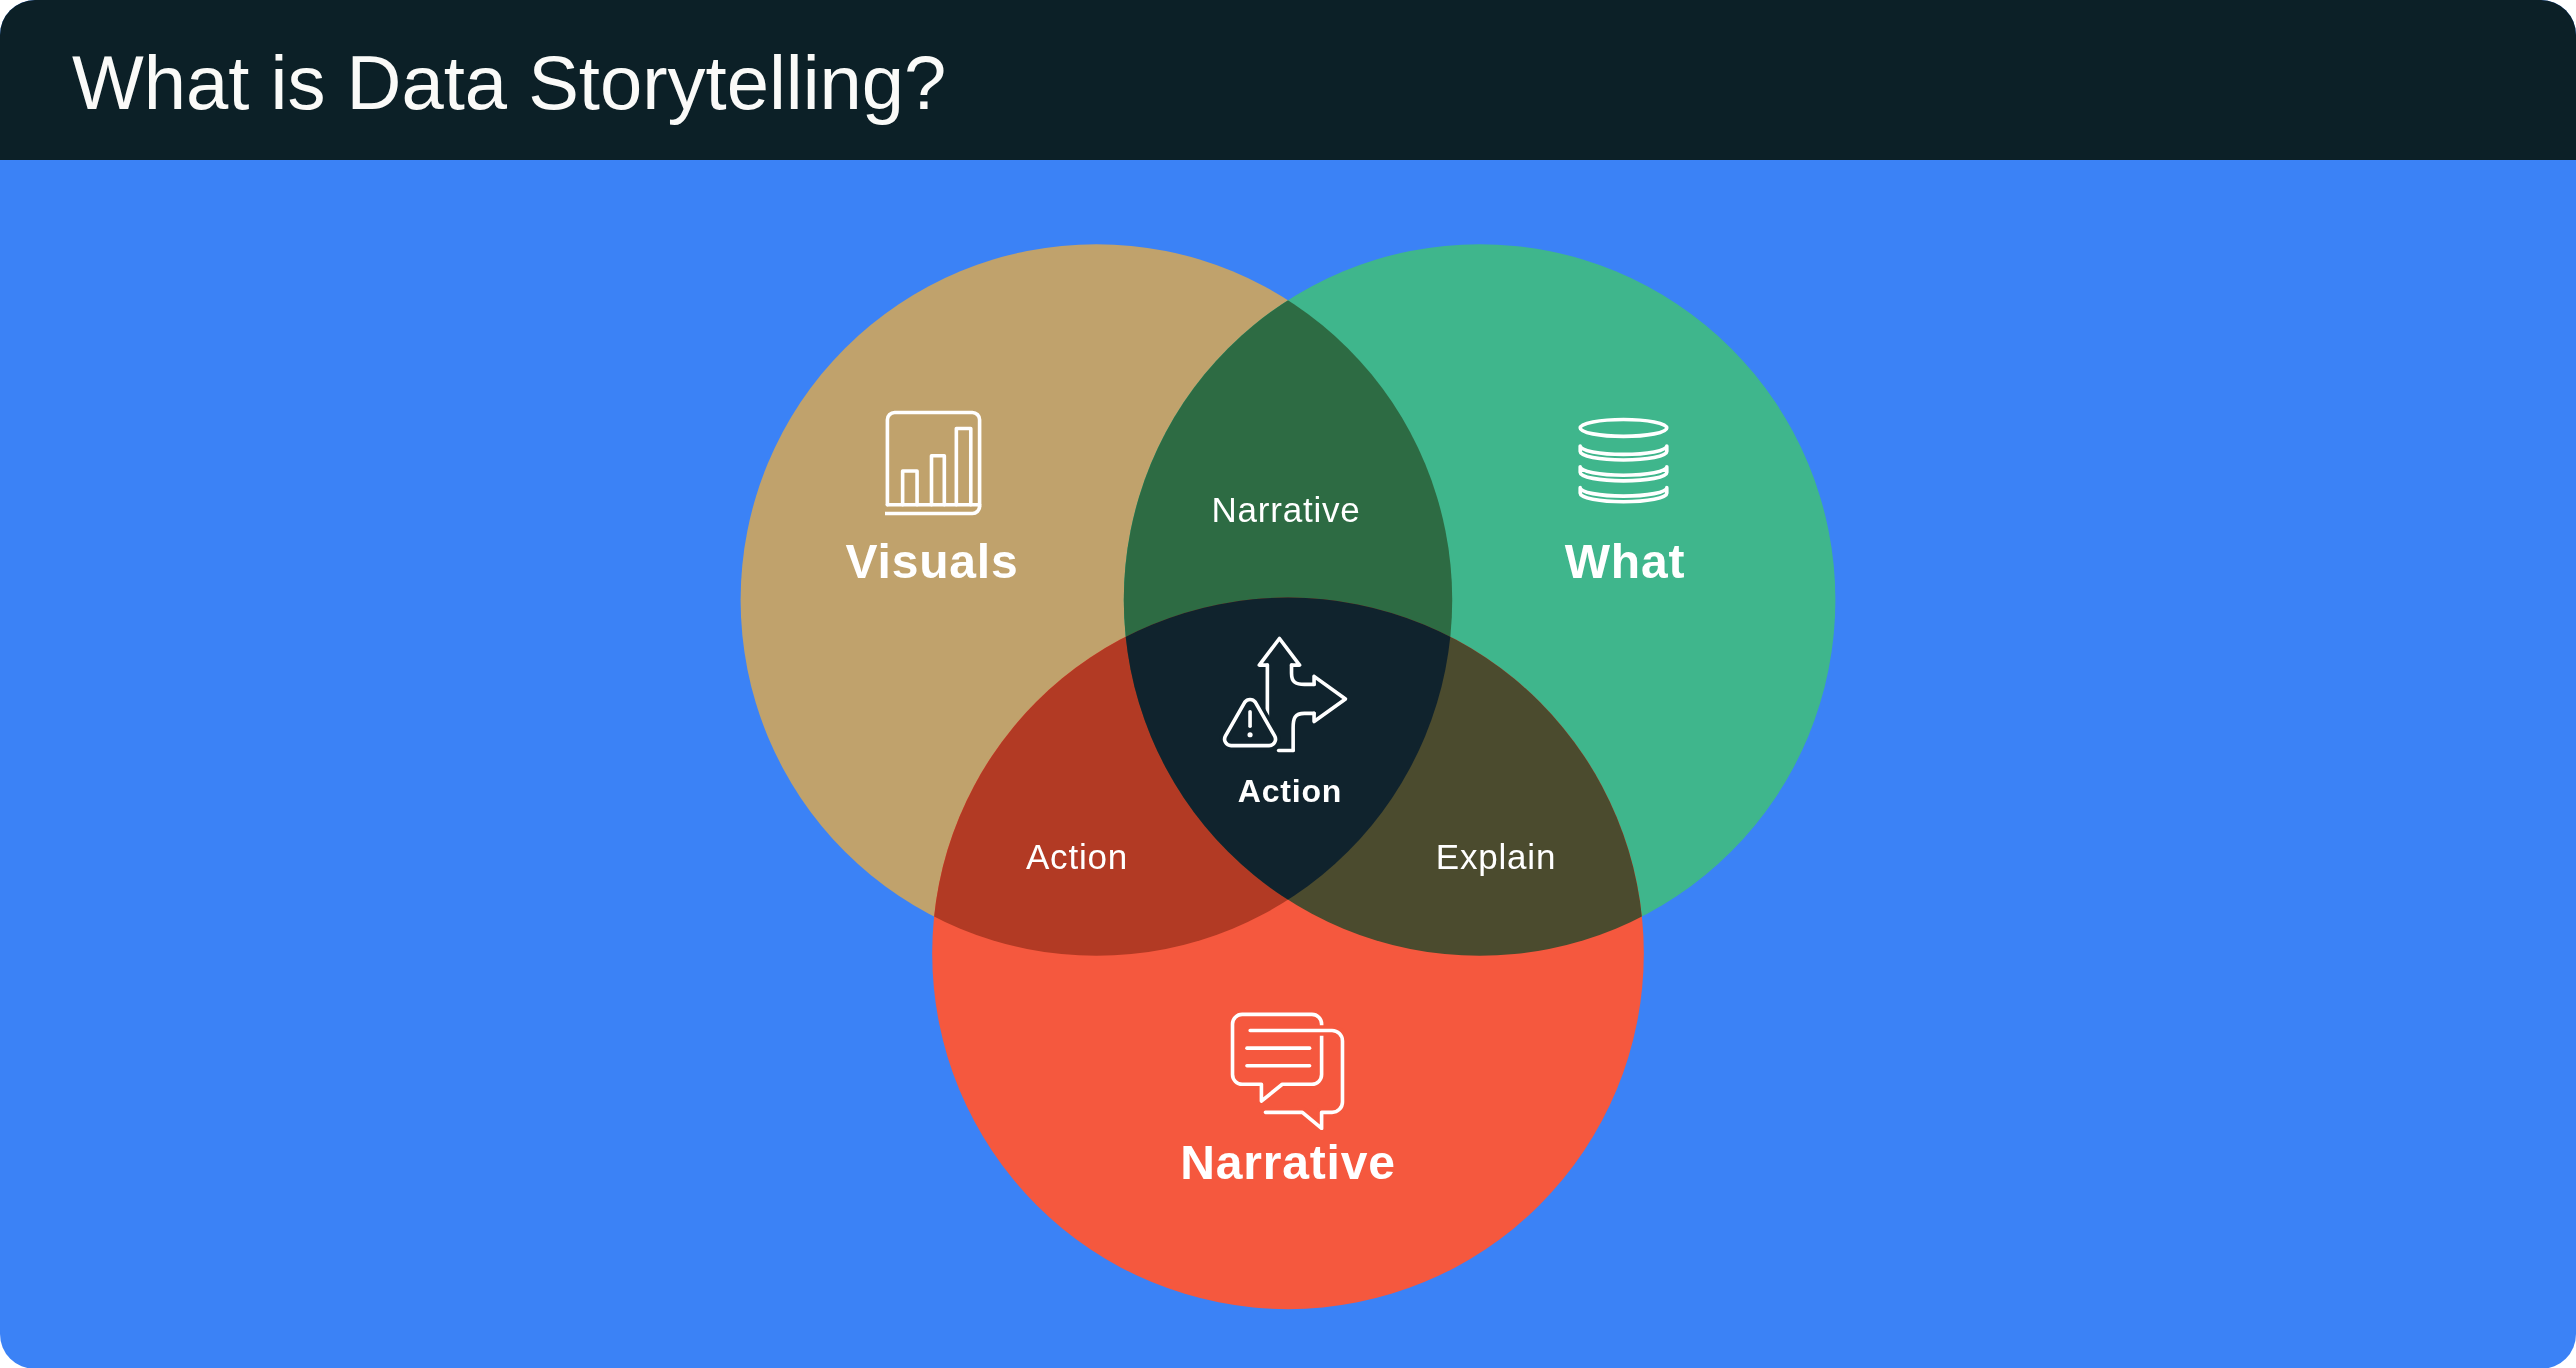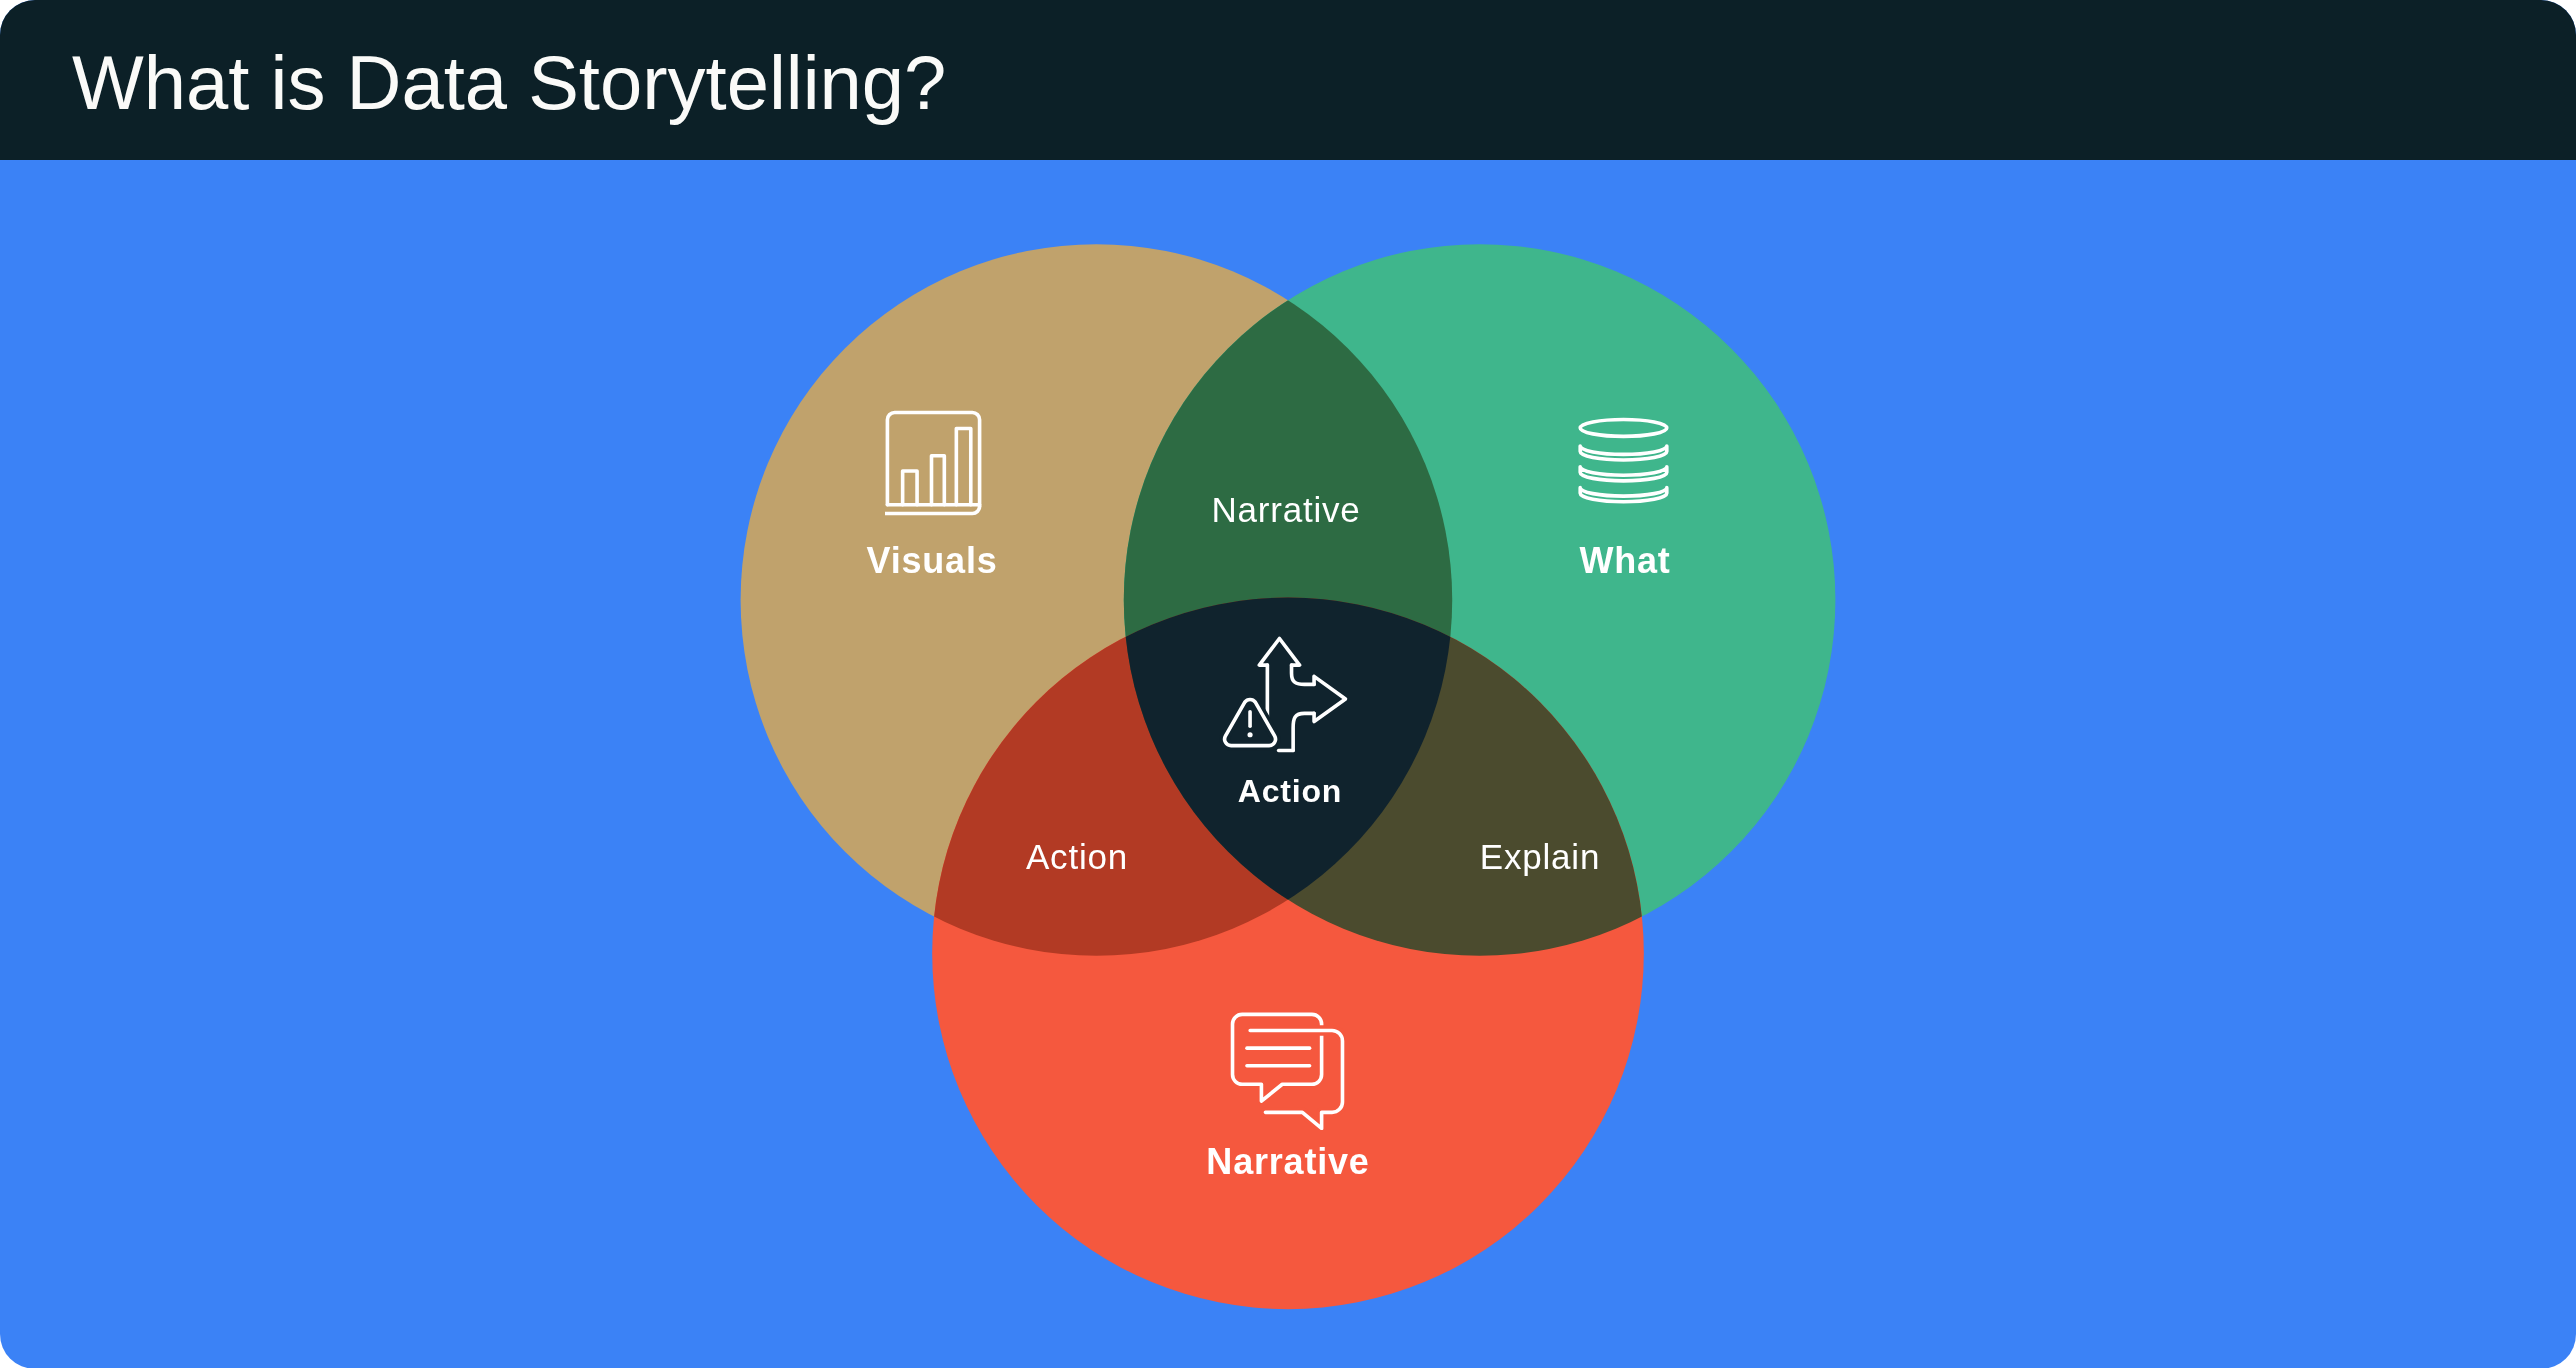--- a/index.html
+++ b/index.html
@@ -42,21 +42,21 @@
     height: 1369px;
   }
   .label {
     position: absolute;
     transform: translate(-50%, -50%);
     color: #FFFFFF;
     white-space: nowrap;
     text-align: center;
   }
   .circle-label {
-    font-size: 36px;
+    font-size: 48px;
     font-weight: bold;
     letter-spacing: 0.8px;
   }
   .overlap-label {
     font-size: 35px;
     font-weight: normal;
     letter-spacing: 0.8px;
   }
   .action-label {
     font-size: 32px;
@@ -170,17 +170,17 @@
       <circle cx="48.5" cy="132.5" r="3.2" fill="#FFFFFF" stroke="none"></circle>
     </svg>
   </div>
 
   <div class="label circle-label" style="left:932px; top:561px;">Visuals</div>
   <div class="label circle-label" style="left:1625px; top:561px;">What</div>
   <div class="label circle-label" style="left:1288px; top:1162px;">Narrative</div>
 
   <div class="label overlap-label" style="left:1286px; top:510px;">Narrative</div>
   <div class="label overlap-label" style="left:1077px; top:857px;">Action</div>
-  <div class="label overlap-label" style="left:1496px; top:857px;margin-left:44px;">Explain</div>
+  <div class="label overlap-label" style="left:1496px; top:857px;">Explain</div>
   <div class="label action-label" style="left:1290px; top:791px;">Action</div>
 
 </div>
 
 
 </body></html>

